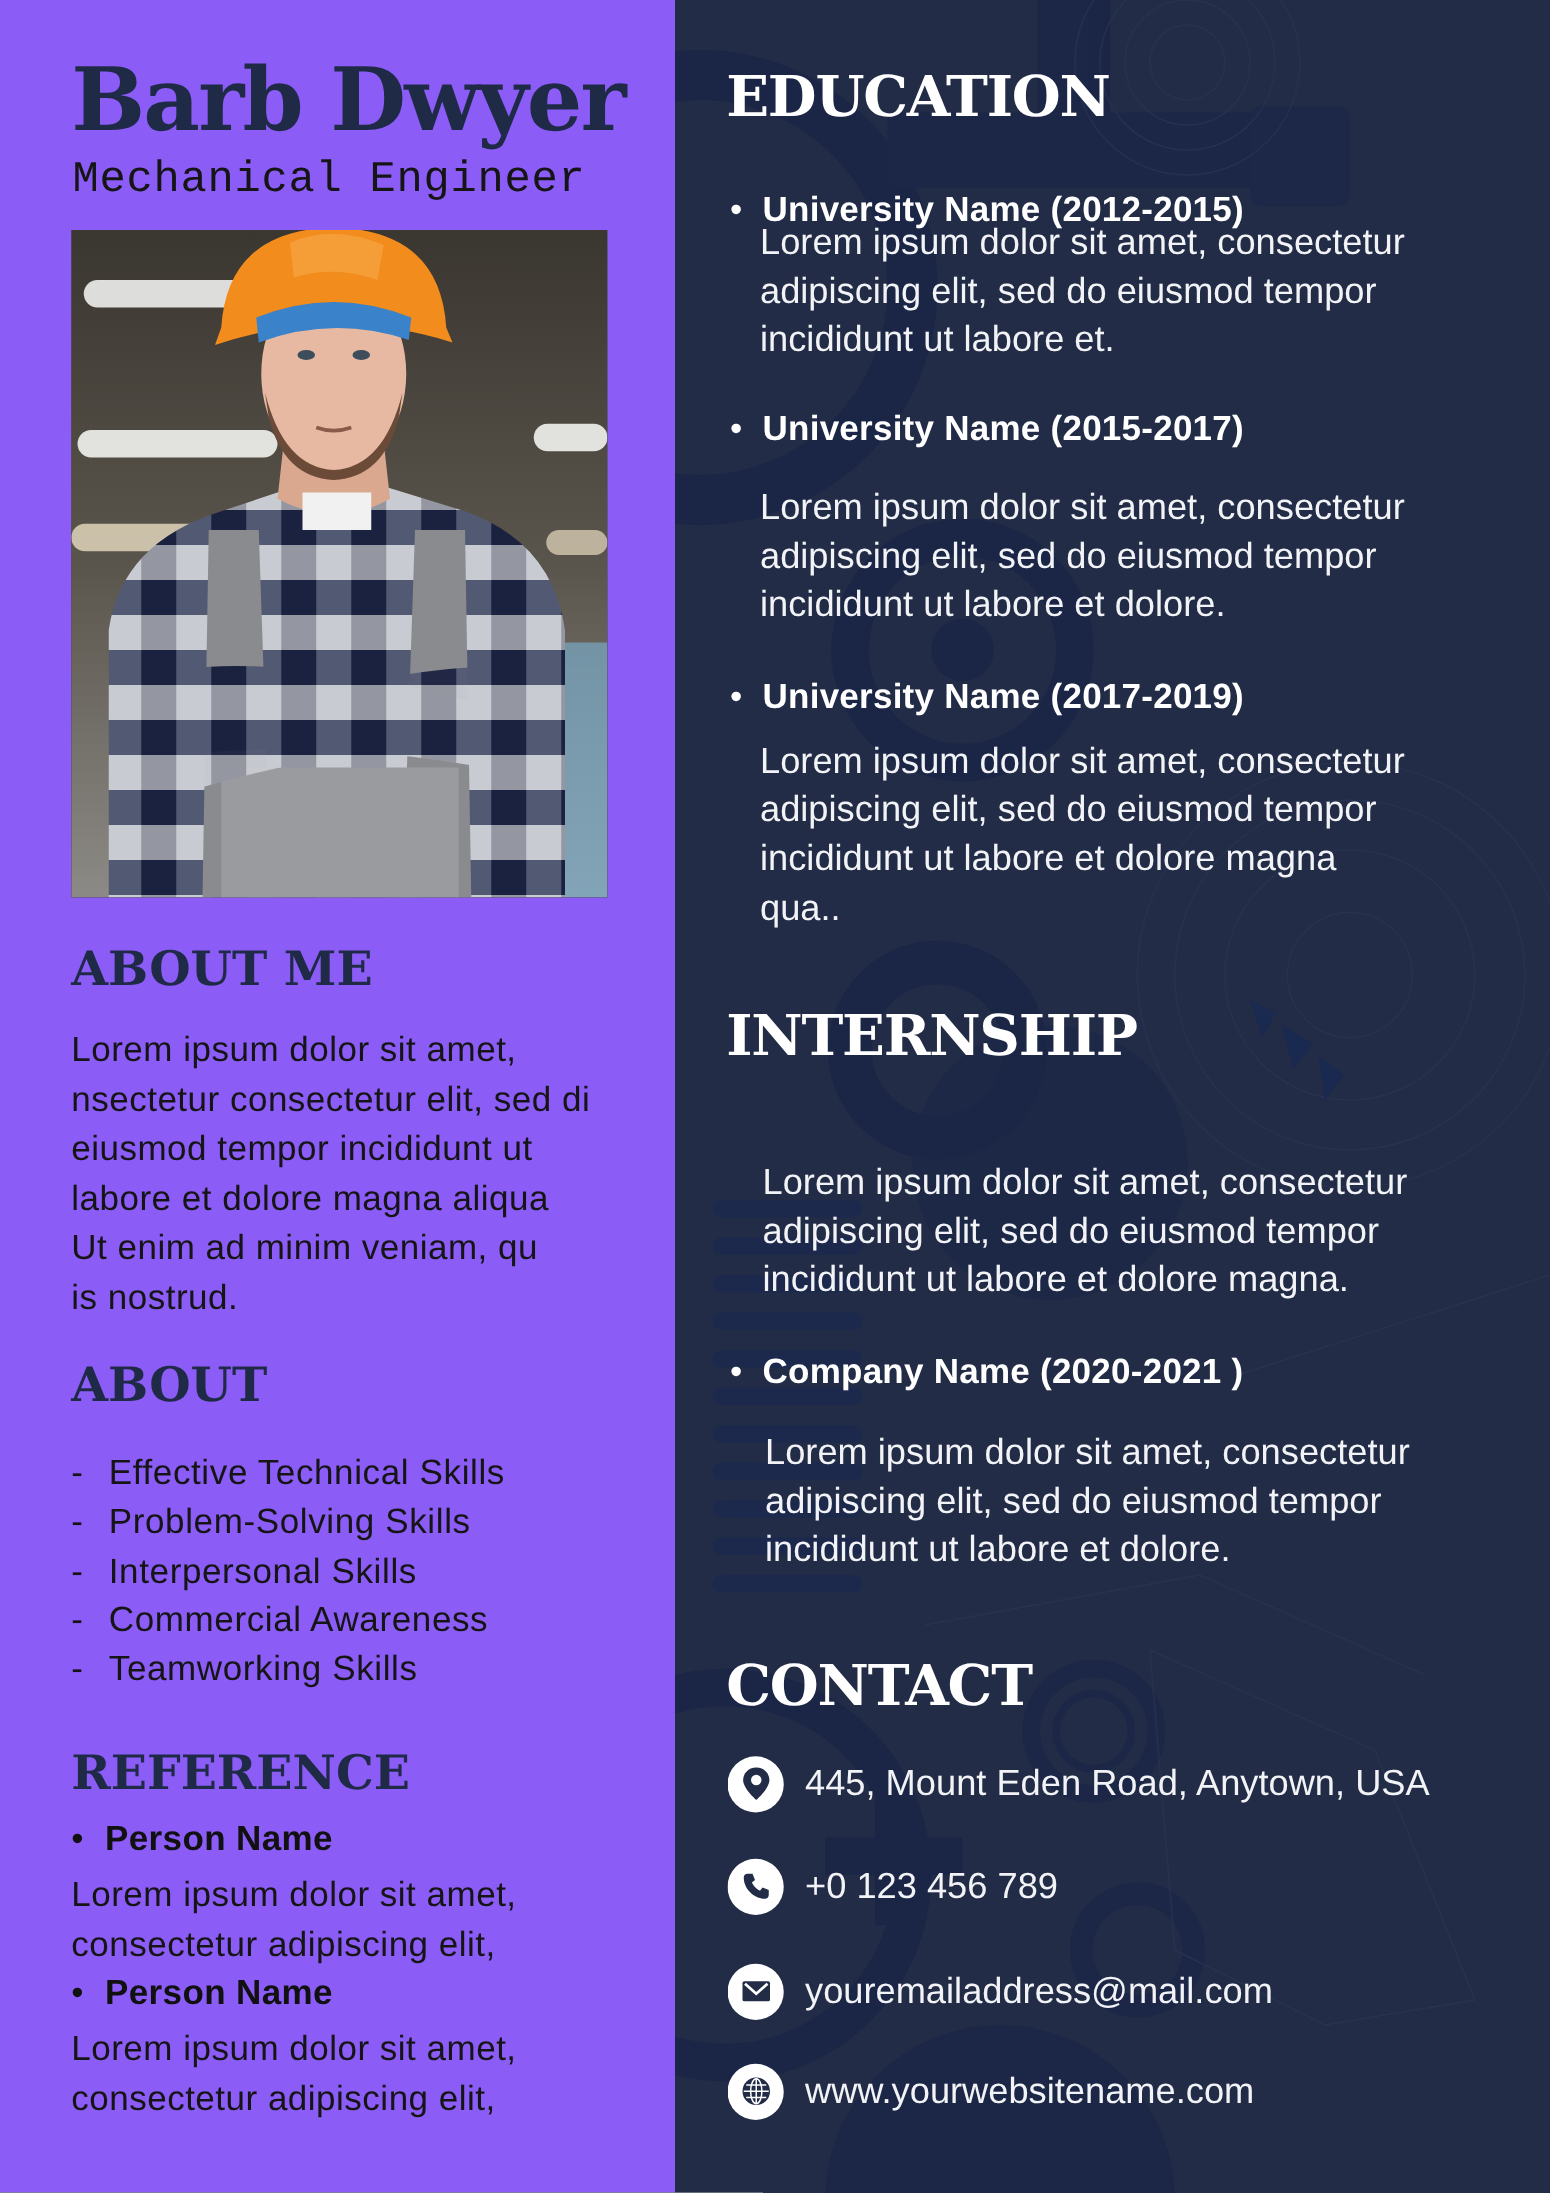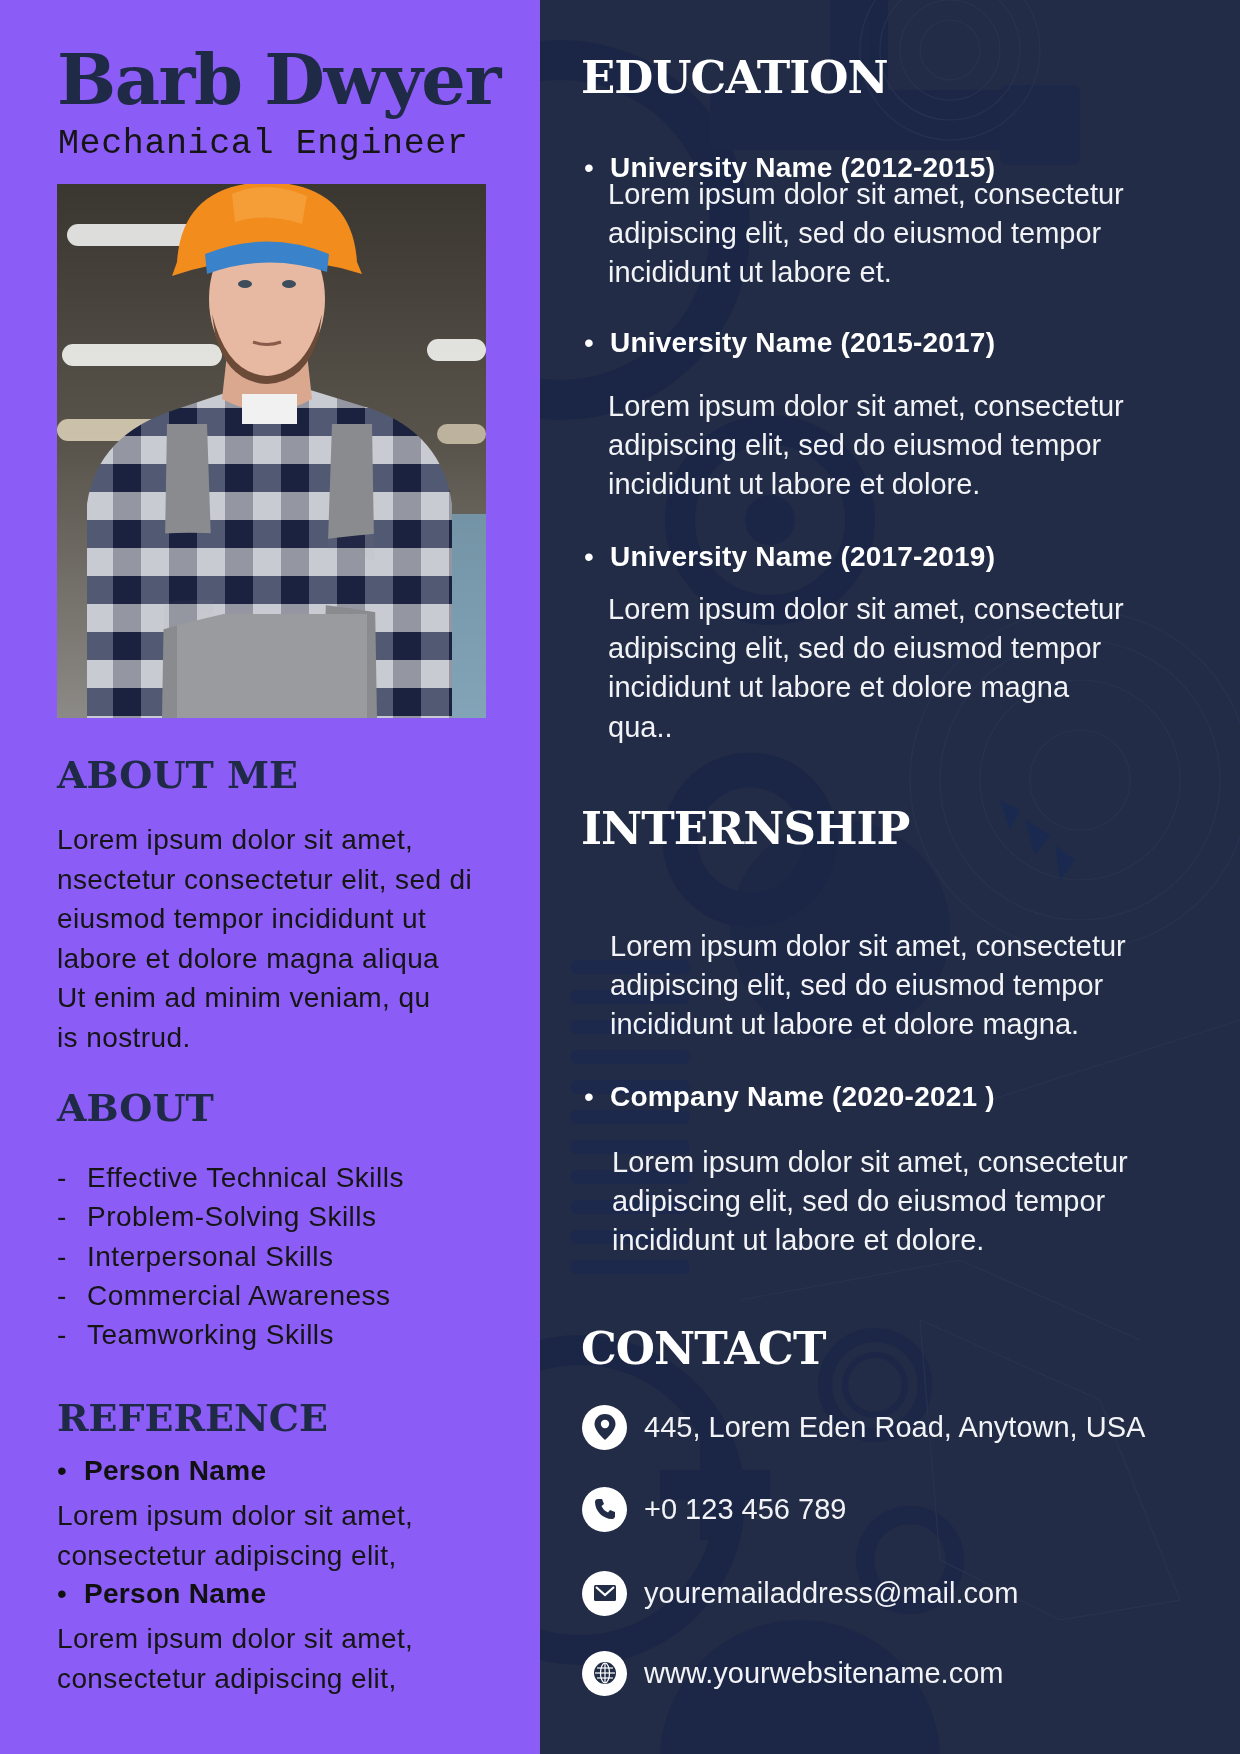--- a/index.html
+++ b/index.html
@@ -239,21 +239,21 @@
 
   <div class="abs rhead" style="top:1322px;">CONTACT</div>
 
   <div class="citem" style="top:1404px;">
     <span class="cicon">
       <svg width="24" height="28" viewBox="0 0 24 28">
           <path d="M12 1 C5.5 1 1.5 6 1.5 11 C1.5 18 12 27 12 27 C12 27 22.5 18 22.5 11 C22.5 6 18.5 1 12 1 Z" fill="#222c46"></path>
           <circle cx="12" cy="11" r="4.2" fill="#ffffff"></circle>
         </svg>
     </span>
-    <span class="ctext">445, Lorem Eden Road, Anytown, USA</span>
+    <span class="ctext">445, Mount Eden Road, Anytown, USA</span>
   </div>
 
   <div class="citem" style="top:1486px;">
     <span class="cicon">
       <svg width="24" height="24" viewBox="0 0 24 24">
           <path d="M5 2 L9 2 L11 7 L8.5 9 C9.8 12 12 14.2 15 15.5 L17 13 L22 15 L22 19 C22 20.7 20.7 22 19 22 C10 22 2 14 2 5 C2 3.3 3.3 2 5 2 Z" fill="#222c46"></path>
         </svg>
     </span>
     <span class="ctext">+0 123 456 789</span>
   </div>

